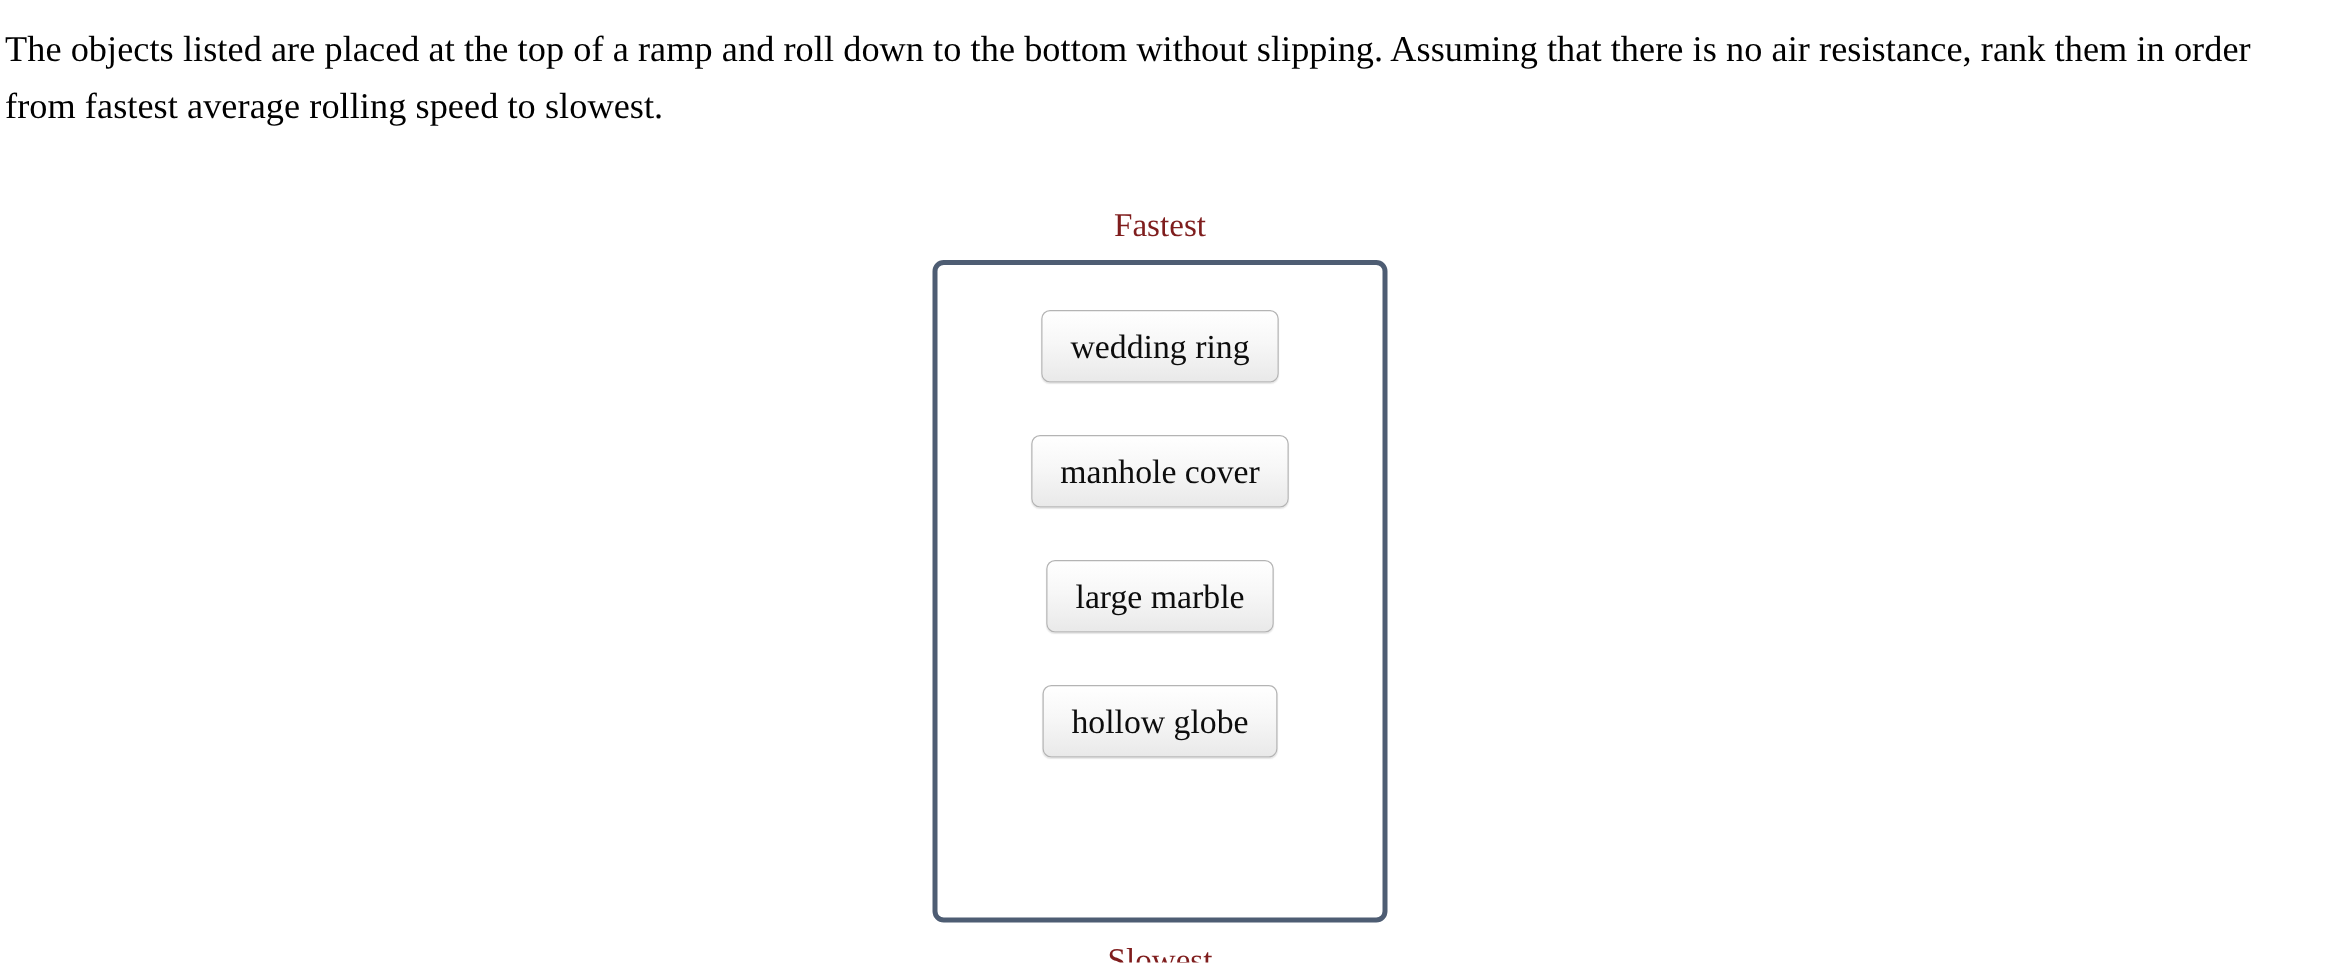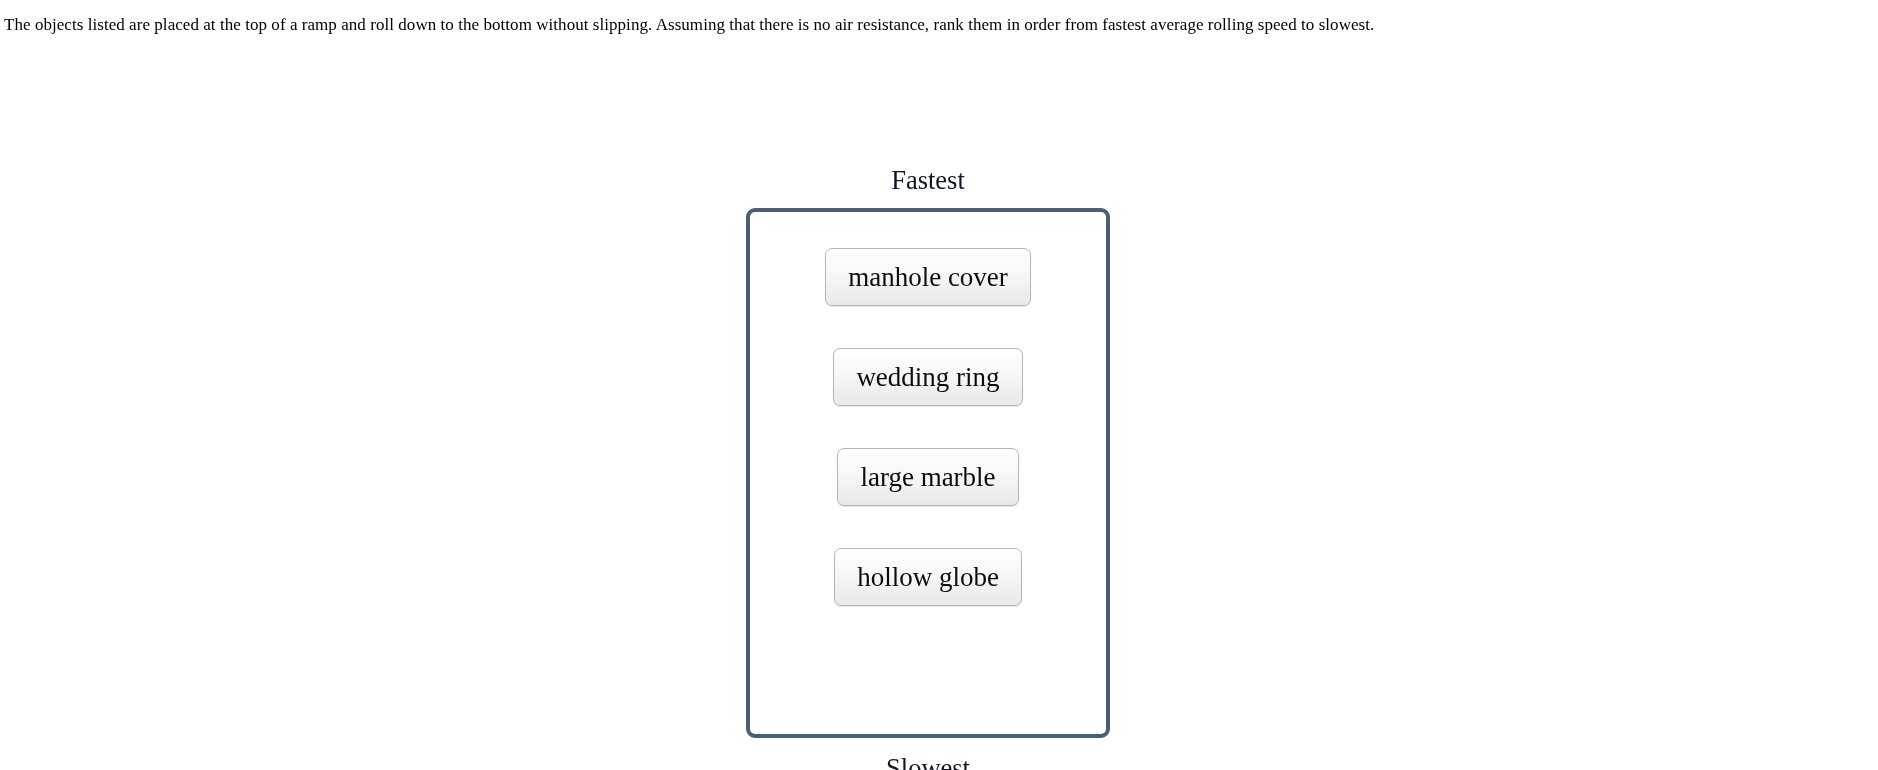--- a/index.html
+++ b/index.html
@@ -13,41 +13,41 @@
     overflow: hidden;
     font-family: "Liberation Serif", "DejaVu Serif", serif;
     color: #000000;
     position: relative;
   }
 
   
   .prompt {
     position: absolute;
     left: 4px;
-    top: 2px;
+    top: 18px;
     width: 1840px;
-    font-size: 17px;
+    font-size: 29px;
     line-height: 45px;
     color: #000000;
     letter-spacing: 0.05px;
   }
 
   
   .rank-widget {
     position: absolute;
     left: 746px;
     top: 160px;
     width: 364px;
   }
 
   .rank-label {
     text-align: center;
     font-size: 26.5px;
     line-height: 40px;
-    color: #0f172a;
+    color: #7f1d1d;
     height: 40px;
   }
 
   .rank-label-top {
     margin-bottom: 8px;
   }
 
   .rank-box {
     box-sizing: border-box;
     width: 364px;
@@ -94,23 +94,23 @@
 <body>
 
 <div class="prompt">The objects listed are placed at the top of a ramp and roll down to the bottom without slipping. Assuming that there is no air resistance, rank them in order from fastest average rolling speed to slowest.</div>
 
 <div class="rank-widget">
 
   <div class="rank-label rank-label-top">Fastest</div>
 
   <div class="rank-box">
 
+    <div class="rank-item">wedding ring</div>
+
     <div class="rank-item">manhole cover</div>
-
-    <div class="rank-item">wedding ring</div>
 
     <div class="rank-item">large marble</div>
 
     <div class="rank-item">hollow globe</div>
 
   </div>
 
   <div class="rank-label rank-label-bottom">Slowest</div>
 
 </div>

